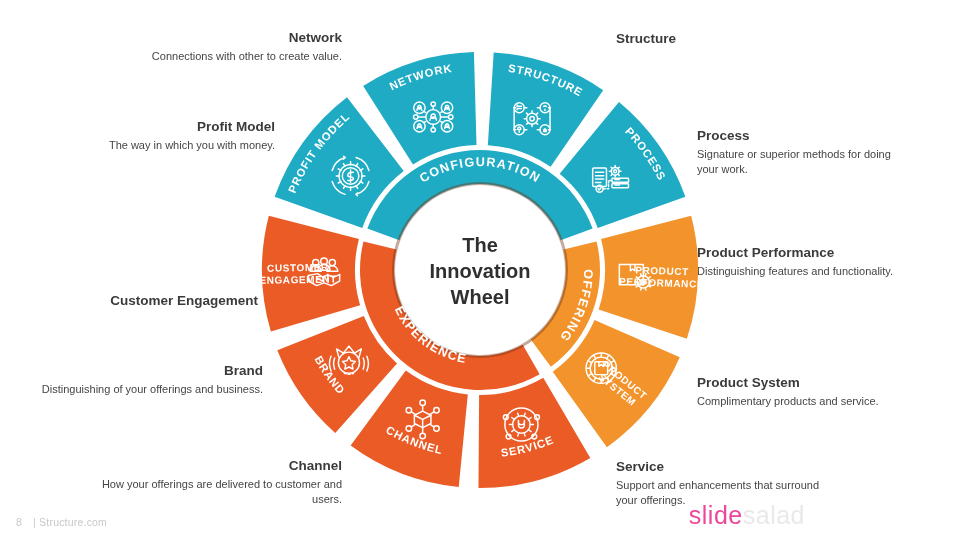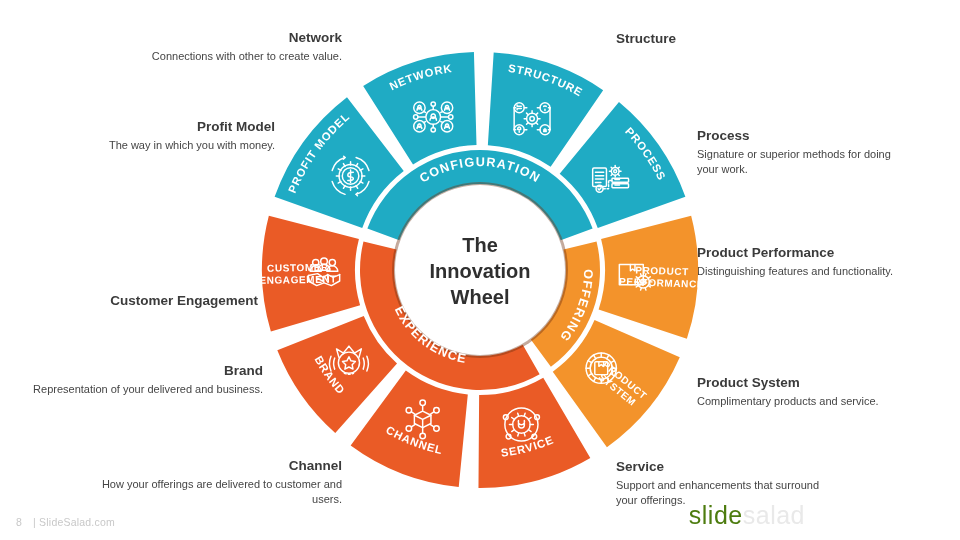--- a/index.html
+++ b/index.html
@@ -81,21 +81,21 @@
     white-space: nowrap;
   }
   #footer-left .pg { margin-right: 11px; }
   #watermark {
     position: absolute;
     right: 18px; bottom: 10px;
     font-size: 25px;
     letter-spacing: 0.5px;
     white-space: nowrap;
   }
-  #watermark .wm-a { color: #4d7c0f; text-align: right; }
+  #watermark .wm-a { color: #ec4899; text-align: right; }
   #watermark .wm-b { color: #e9e9e9; }
 </style>
 </head>
 <body>
 
 <div id="slide">
 
   <div class="callout left" style="left:40px; top:30px; width:302px;">
     <div class="c-title">Network</div>
     <div class="c-desc">Connections with other to create value.</div>
@@ -105,21 +105,21 @@
     <div class="c-title">Profit Model</div>
     <div class="c-desc">The way in which you with money.</div>
   </div>
 
   <div class="callout left" style="left:25px; top:252px; width:233px;margin-top:41px;">
     <div class="c-title">Customer Engagement</div>
   </div>
 
   <div class="callout left" style="left:30px; top:363px; width:233px;">
     <div class="c-title">Brand</div>
-    <div class="c-desc">Representation of your delivered and business.</div>
+    <div class="c-desc">Distinguishing of your offerings and business.</div>
   </div>
 
   <div class="callout left" style="left:80px; top:458px; width:262px;">
     <div class="c-title">Channel</div>
     <div class="c-desc">How your offerings are delivered to customer and users.</div>
   </div>
 
   <div class="callout right" style="left:616px; top:31px; width:240px;">
     <div class="c-title">Structure</div>
   </div>
@@ -386,20 +386,20 @@
           <path id="rarc-offering" d="M 341.7273504763158 203.37718415495297 A 104 104 0 0 1 304.0287934338685 306.95311837509905" fill="none"></path>
           <text class="ring-label"><textPath href="#rarc-offering" startOffset="50%" text-anchor="middle">OFFERING</textPath></text>
           <path id="rarc-experience" d="M 148.05412553102227 205.45630106313064 A 94 94 0 0 0 284.13032690187373 307.9970737287391" fill="none"></path>
           <text class="ring-label"><textPath href="#rarc-experience" startOffset="50%" text-anchor="middle">EXPERIENCE</textPath></text>
         </g>
     </svg>
   </div>
 
   <div id="footer-left">
     <span class="pg">8</span><span>|</span>
-    <span>SlideSalad.com</span>
+    <span>Structure.com</span>
   </div>
 
   <div id="watermark">
     <span class="wm-a">slide</span><span class="wm-b">salad</span>
   </div>
 
 </div>
 
 </body></html>

